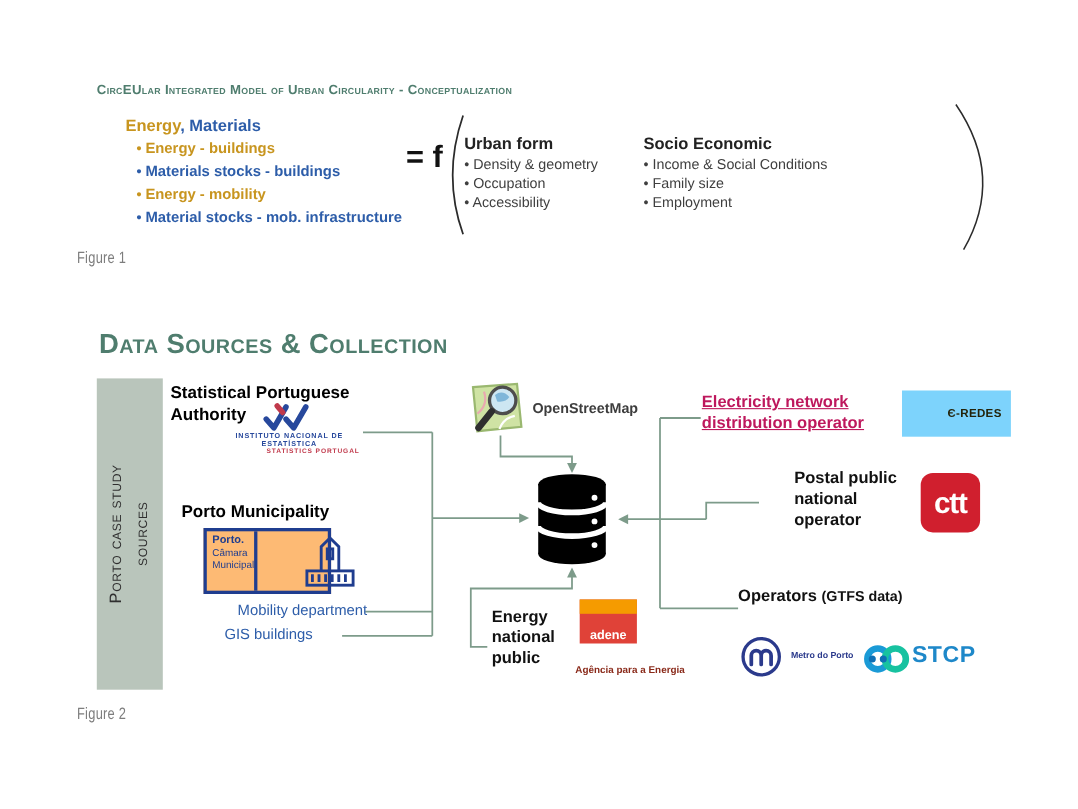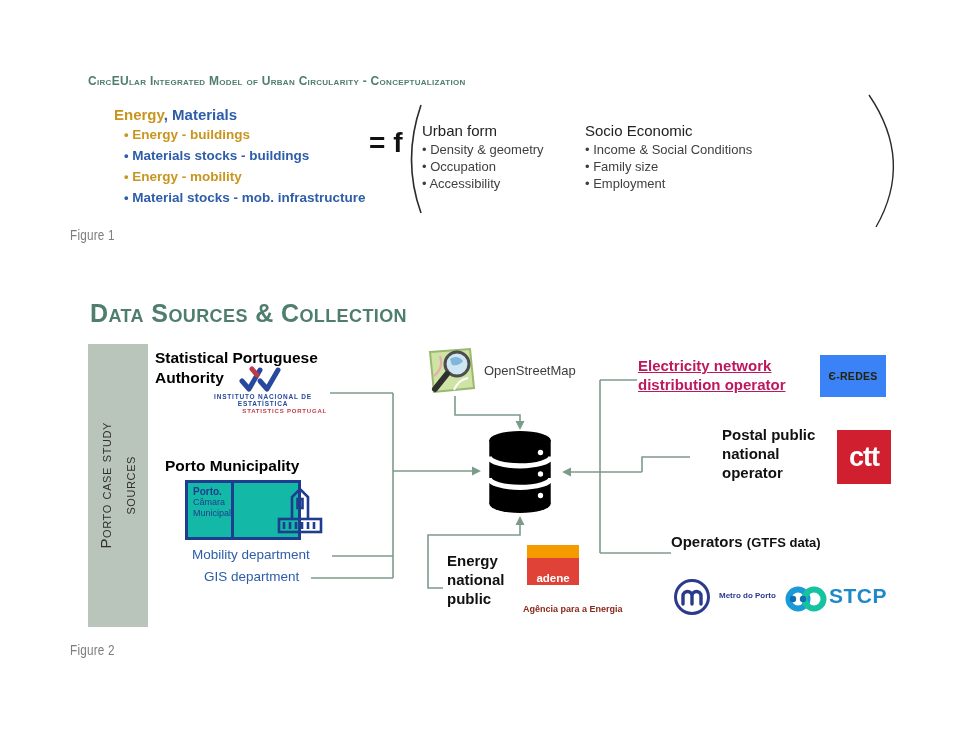--- a/index.html
+++ b/index.html
@@ -13,21 +13,21 @@
 
   .em-heading{left:114px;top:106px;font-size:15px;font-weight:700;}
   .gold{color:#c8951f;} .blue{color:#2d5da9;}
 
   .f1-bullets{left:124px;top:124px;font-size:13.5px;line-height:21px;font-weight:600;}
   .f1-bullets .li::before{content:"• ";font-size:13px;}
 
   .equals{left:369px;top:127px;font-size:28px;font-weight:700;color:#111;}
 
   .fgroup{font-size:13px;line-height:17px;color:#3f3f3f;}
-  .fgroup .hd{font-size:15px;font-weight:400;color:#222;margin-bottom:2px;}
+  .fgroup .hd{font-size:15px;font-weight:700;color:#222;margin-bottom:2px;}
   .fgroup .li::before{content:"•   ";}
   .g-urban{left:422px;top:122px;}
   .g-socio{left:585px;top:122px;}
 
   .fig-caption{font-size:15px;color:#7d7d7d;transform:scaleX(.78);transform-origin:left center;
                letter-spacing:.3px;}
   .cap1{left:70px;top:226px;} .cap2{left:70px;top:641px;}
 
   .sidebar{left:88px;top:344px;width:60px;height:283px;background:#b9c5bb;
            display:flex;align-items:center;justify-content:center;}
@@ -36,38 +36,38 @@
                  line-height:1.6;}
 
   .src-head{font-size:15.5px;font-weight:700;line-height:20px;color:#000000;}
   .stat-head{left:155px;top:348px;}
   .ine-org{left:193px;top:393px;width:140px;font-weight:700;letter-spacing:.8px;}
   .ine-org .l1{font-size:6.5px;color:#27489c;text-align:center;}
   .ine-org .l2{font-size:6px;color:#c0394b;text-align:right;padding-right:6px;margin-top:1px;}
 
   .porto-head{left:165px;top:456px;}
   .porto-logo{left:185px;top:480px;width:116px;height:60px;border:3px solid #1f3d8f;
-              display:flex;box-sizing:border-box;background:#14b8a6;gap:42px;}
+              display:flex;box-sizing:border-box;background:#fdba74;gap:42px;}
   .porto-logo .cell-l{width:50%;border-right:3px solid #1f3d8f;padding:3px 0 0 5px;
                       color:#1f3d8f;font-size:9px;line-height:11px;box-sizing:border-box;}
   .porto-logo .cell-l .b{font-weight:800;font-size:10px;}
   .porto-logo .cell-r{flex:1;display:flex;align-items:center;justify-content:center;}
   .dept{font-size:13.5px;color:#2d5da9;}
-  .dept1{left:192px;top:547px;} .dept2{left:204px;top:569px;}
-
-  .osm-label{left:484px;top:363px;font-size:13px;font-weight:400;color:#3d3d3d;}
+  .dept1{left:216px;top:547px;} .dept2{left:204px;top:569px;}
+
+  .osm-label{left:484px;top:363px;font-size:13px;font-weight:700;color:#3d3d3d;}
 
   .elec-text{left:638px;top:356px;font-size:15px;font-weight:700;line-height:19px;color:#be185d;text-decoration:underline;}
-  .eredes{left:820px;top:355px;width:66px;height:42px;background:#3b82f6;display:flex;
+  .eredes{left:820px;top:355px;width:66px;height:42px;background:#7dd3fc;display:flex;
           align-items:center;justify-content:center;font-size:10.5px;font-weight:800;color:#23230a;
-          letter-spacing:.3px;}
+          letter-spacing:.3px;padding-left:33px;}
   .postal-text{left:722px;top:425px;font-size:15px;font-weight:700;line-height:19px;color:#111;}
   .ctt{left:837px;top:430px;width:54px;height:54px;background:#d01f2e;display:flex;
        align-items:center;justify-content:center;color:#fff;font-size:27px;font-weight:800;
-       letter-spacing:-1px;}
+       letter-spacing:-1px;border-radius:11px;}
   .trans-text{left:671px;top:532px;font-size:15px;font-weight:700;line-height:20px;color:#111;}
   .trans-text .note{font-size:13px;}
   .metro-label{left:719px;top:591px;font-size:8px;font-weight:700;color:#2b3a8c;}
   .stcp-label{left:829px;top:584px;font-size:21px;font-weight:800;color:#1e88c9;letter-spacing:.5px;}
 
   .energy-text{left:447px;top:551px;font-size:15px;font-weight:700;line-height:19px;color:#111;}
   .adene{left:527px;top:545px;width:52px;height:40px;background:#e04238;}
   .adene .band{height:13px;background:#f59b00;}
   .adene .txt{color:#fff;font-weight:800;font-size:11.5px;text-align:center;margin-top:14px;}
   .adene-sub{left:523px;top:604px;font-size:9px;font-weight:700;color:#8a2a1a;}
@@ -172,21 +172,21 @@
         <g fill="none" stroke="#1f3d8f" stroke-width="2.6">
           <path d="M16,34 V12 L24,4 L32,12 V34"></path>
           <rect x="21.5" y="14" width="5" height="9"></rect>
           <rect x="3" y="34" width="42" height="13"></rect>
           <path d="M8,37 V44 M14,37 V44 M20,37 V44 M26,37 V44 M32,37 V44 M38,37 V44"></path>
         </g>
       </svg>
     </div>
   </div>
   <div class="abs dept dept1">Mobility department</div>
-  <div class="abs dept dept2">GIS department</div>
+  <div class="abs dept dept2">GIS buildings</div>
 
   <svg class="abs" style="left:424px;top:346px;" width="56" height="52" viewBox="0 0 56 52">
     <path d="M6,6 L46,3 L50,42 L10,46 Z" fill="#cfe3a4" stroke="#9ab870" stroke-width="2"></path>
     <path d="M10,30 Q20,22 16,10" fill="none" stroke="#e8a9b0" stroke-width="2"></path>
     <path d="M30,44 Q34,34 44,32" fill="none" stroke="#ffffff" stroke-width="2"></path>
     <circle cx="33" cy="18" r="12" fill="#cde6f2" stroke="#4d4d4d" stroke-width="3"></circle>
     <path d="M26,13 Q33,8 39,15 Q36,20 28,19 Z" fill="#7fb6d9"></path>
     <line x1="23" y1="28" x2="11" y2="43" stroke="#2f2f2f" stroke-width="6" stroke-linecap="round"></line>
   </svg>
   <div class="abs osm-label">OpenStreetMap</div>

